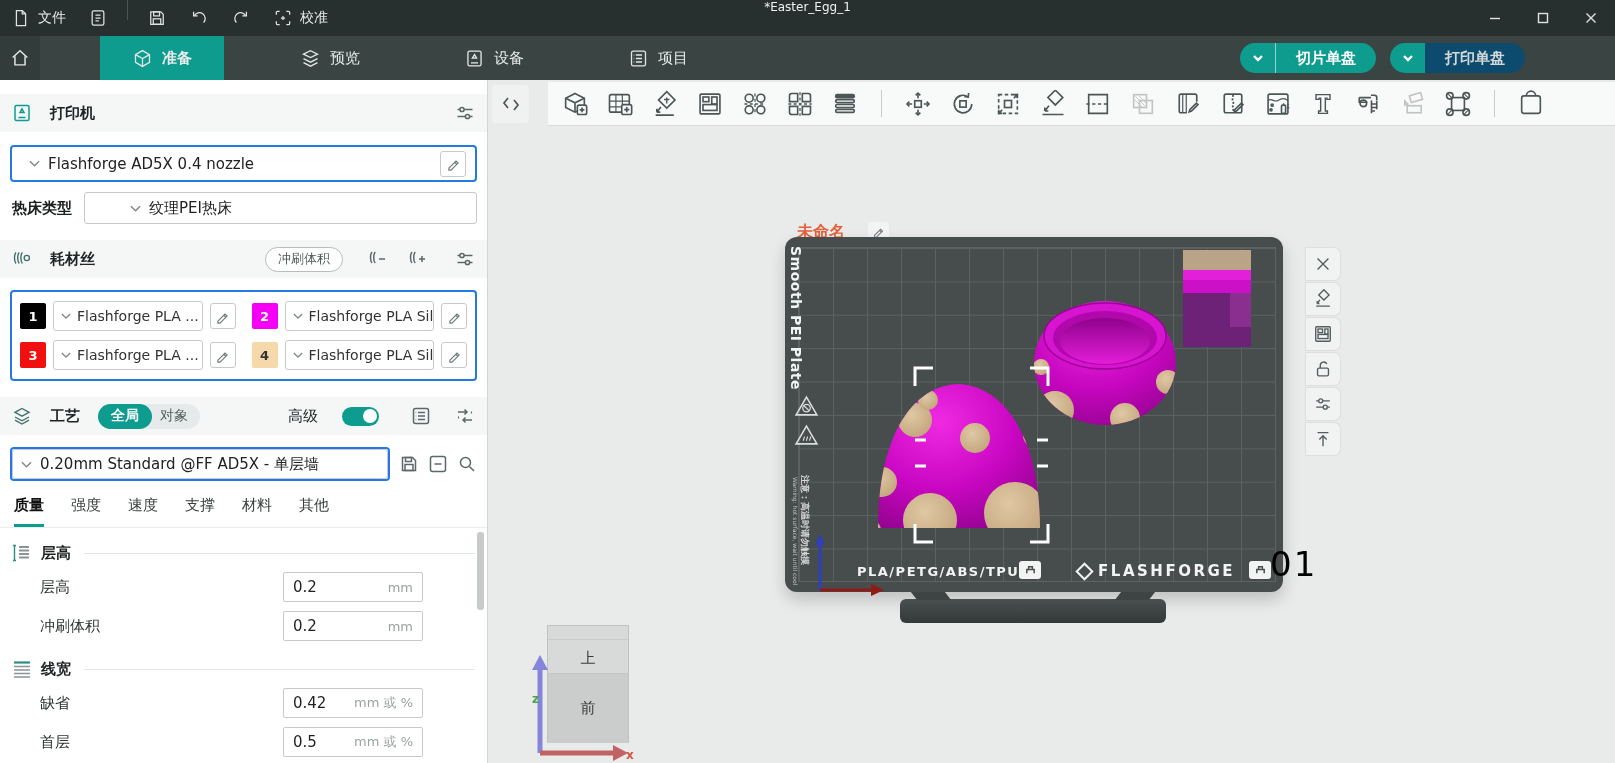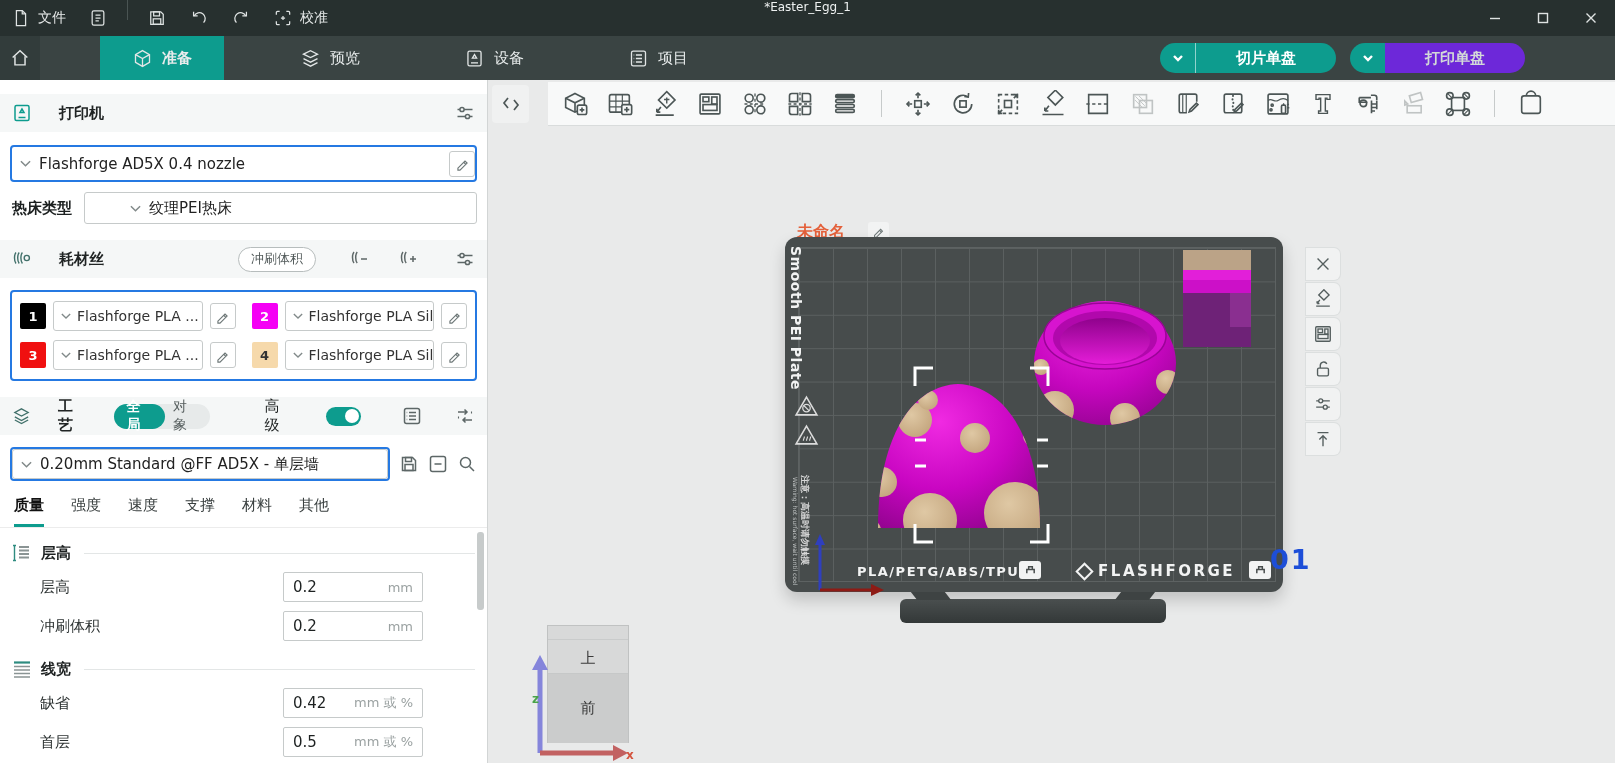--- a/index.html
+++ b/index.html
@@ -22,38 +22,38 @@
   .home-btn svg { width:22px; height:22px; stroke:#e2e6e6; fill:none; stroke-width:1.6; }
   .navtab { height:44px; display:flex; align-items:center; gap:9px; padding:0 28px; font-size:15px; }
   .navtab svg { width:21px; height:21px; stroke:#e2e6e6; fill:none; stroke-width:1.5; }
   .navtab.active { background:#0d9c8e; font-weight:600; }
   .navtab.first { margin-left:60px; padding:8px 32px; }
   .navtab.gap { margin-left:48px; }
   .nav-spacer { flex:1; }
   .splitbtn { display:flex; height:30px; border-radius:15px; overflow:hidden; margin-right:14px; }
   .splitbtn .chev { width:35px; background:#0d9c8e; display:flex; align-items:center; justify-content:center; }
   .splitbtn .chev svg { width:14px; height:14px; stroke:#fff; stroke-width:2.4; fill:none; }
-  .splitbtn .sbody { padding:0 40px; display:flex; align-items:center; font-size:15px; font-weight:700; color:#fff; background:#0d9c8e; border-left:1.5px solid rgba(255,255,255,.55); }
-  .splitbtn.disabled .sbody { background:#6d28d9; color:#d3d9d8; border-left:none; }
+  .splitbtn .sbody { padding:0 20px; display:flex; align-items:center; font-size:15px; font-weight:700; color:#fff; background:#0d9c8e; border-left:1.5px solid rgba(255,255,255,.55); }
+  .splitbtn.disabled .sbody { background:#0c4a6e; color:#d3d9d8; border-left:none; }
   .splitbtn.last { margin-right:90px; }
 
   
   .main { flex:1; display:flex; min-height:0; }
 
   
   .panel { width:488px; flex:none; background:#fff; border-right:1px solid #d2d5d5; position:relative; color:#333; overflow:hidden; }
-  .sec-h { height:38px; background:#f5f7f7; display:flex; align-items:center; padding:0 12px; gap:27px; }
+  .sec-h { height:38px; background:#f5f7f7; display:flex; align-items:center; padding:0 12px; gap:18px; }
   .sec-h .stitle { font-weight:700; font-size:15px; color:#202424; }
   .sec-h .spacer { flex:1; }
   .sec-h svg.hicon { width:20px; height:20px; }
   .mt14 { margin-top:14px; } .mt16 { margin-top:16px; }
   .icon-btn { display:flex; align-items:center; justify-content:center; }
   .icon-btn svg { stroke:#5d6767; fill:none; stroke-width:1.5; }
 
-  .machine-row { margin:13px 10px 0; border:2px solid #2579e2; border-radius:4px; display:flex; align-items:center; padding:3px 0; gap:16px; }
+  .machine-row { margin:13px 10px 0; border:2px solid #2579e2; border-radius:4px; display:flex; align-items:center; padding:3px 9px; gap:16px; }
   .dd { display:flex; align-items:center; gap:7px; padding:0 7px; font-size:15px; color:#222; overflow:hidden; white-space:nowrap; }
   .dd svg { flex:none; width:13px; height:11px; stroke:#828a8a; stroke-width:1.6; fill:none; }
   .machine-row .dd { flex:1; height:27px; }
   .edit-chip { width:26px; height:26px; flex:none; border:1px solid #c6caca; border-radius:3px; display:flex; align-items:center; justify-content:center; background:#fff; }
   .edit-chip svg { width:15px; height:15px; stroke:#6e7878; stroke-width:1.4; fill:none; }
 
   .bed-row { margin:10px 10px 0; display:flex; align-items:center; gap:12px; }
   .bed-row .blabel { font-size:15px; font-weight:600; color:#1c2020; padding-left:2px; }
   .bed-row .dd { flex:1; height:32px; border:1px solid #c6caca; border-radius:3px;padding-left:44px; }
 
@@ -138,21 +138,21 @@
   .rtool svg { width:20px; height:20px; stroke:#545e5e; fill:none; stroke-width:1.5; }
 
   .gizmo-cube { position:absolute; left:59px; top:545px; width:82px; height:118px; border:1px solid #c0c2c2; }
   .gz-top { height:48px; background:#d8d9d9; display:flex; align-items:flex-end; justify-content:center; padding-bottom:5px; font-size:15px; color:#3a3a3a; border-bottom:1px solid #c6c8c8; }
   .gz-top::before { content:""; position:absolute; left:0; right:0; top:13px; height:1px; background:#c9cbcb; }
   .gz-front { height:69px; background:#cbcccc; display:flex; align-items:center; justify-content:center; font-size:15px; color:#3a3a3a; }
   .gizmo-axes { position:absolute; left:40px; top:568px; }
   .axis-z-label { position:absolute; left:44px; top:612px; color:#4aa34a; font-size:12px; font-weight:600; }
   .axis-x-label { position:absolute; left:138px; top:668px; color:#d4553f; font-size:12px; font-weight:600; }
 
-  .plate-num { position:absolute; left:782px; top:464px; color:#1d4ed8; font-weight:700; font-size:27px; letter-spacing:2px; }
+  .plate-num { position:absolute; left:782px; top:464px; color:#000000; font-weight:400; font-size:34px; letter-spacing:2px; }
 </style>
 </head>
 <body>
 
 <div class="app">
 
   <div class="titlebar">
     <div class="tbtn">
       <svg viewBox="0 0 24 24">
           <path d="M6.5 3h7l4 4v14h-11z"></path>

